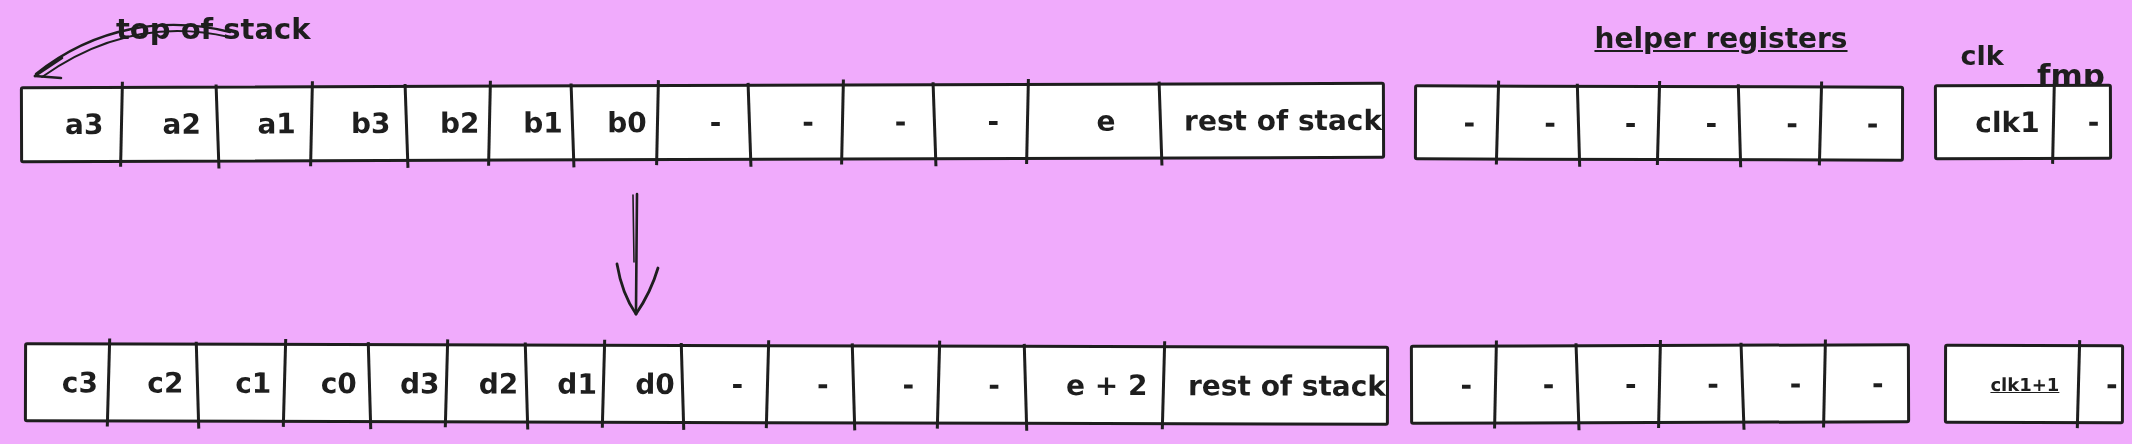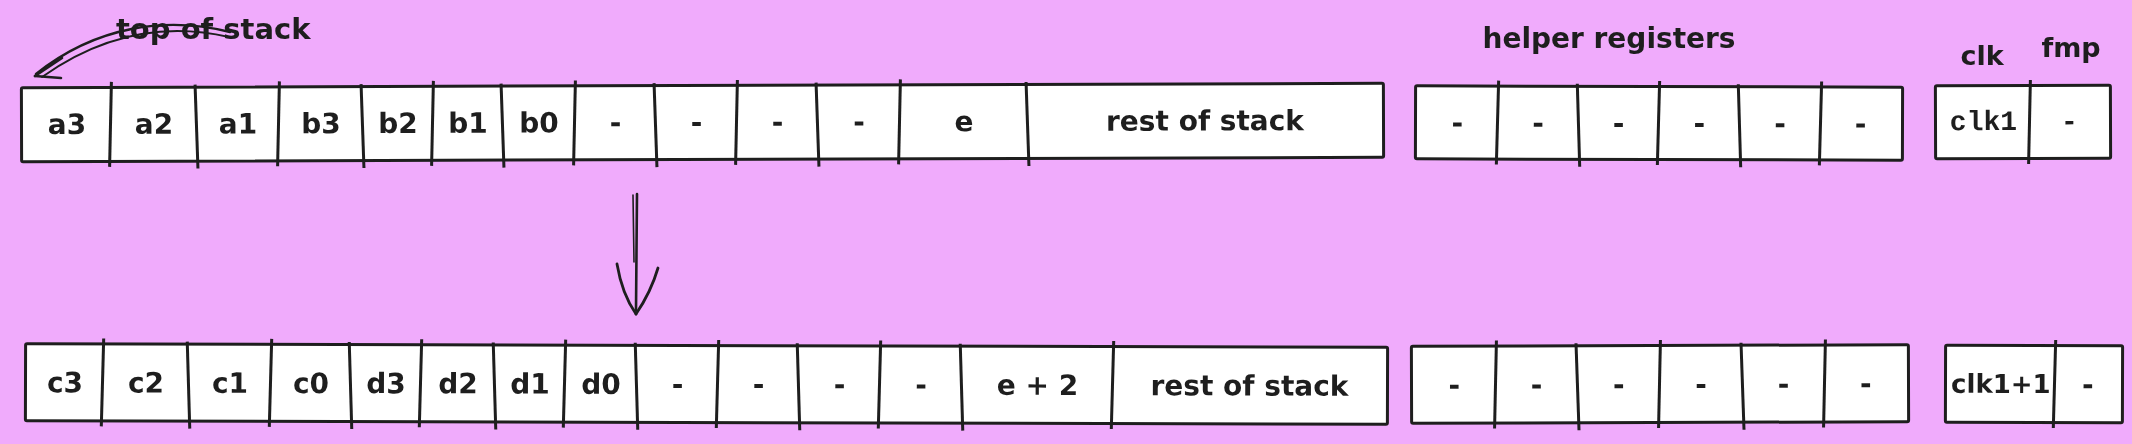--- a/index.html
+++ b/index.html
@@ -36,20 +36,21 @@
 
   .cell {
     position: relative;
     display: flex;
     align-items: center;
     justify-content: center;
     font-size: 28px;
     font-weight: 600;
     white-space: nowrap;
     box-sizing: border-box;
+    margin-left: 24px;
   }
   .cell:not(:last-child)::after {
     content: "";
     position: absolute;
     right: -1px;
     top: -7px;
     bottom: -7px;
     width: 2.6px;
     background: #1e1e1e;
     transform: rotate(1.4deg);
@@ -75,23 +76,23 @@
 <div class="canvas">
 
   <svg class="sketch" style="left:8px; top:10px;" width="230" height="80" viewBox="0 0 230 80">
     <path d="M 222 22 C 158 6, 88 16, 28 64" stroke-width="2.4"></path>
     <path d="M 221 27 C 160 13, 96 23, 34 67" stroke-width="1.8"></path>
     <path d="M 27 66 L 54 48" stroke-width="2.6"></path>
     <path d="M 27 66 L 53 68" stroke-width="2.6"></path>
   </svg>
   <div class="hand-label" style="left:116px; top:12px; font-size:29px;">top of stack</div>
 
-  <div class="hand-label centered" style="left:1364px; top:22px; width:490px;">helper registers</div>
+  <div class="hand-label centered" style="left:1476px; top:22px; width:490px;text-decoration:underline;">helper registers</div>
   <div class="hand-label centered" style="left:1934px; top:40px; width:96px; font-size:27px;">clk</div>
-  <div class="hand-label centered" style="left:2028px; top:32px; width:86px; font-size:27px;">fmp</div>
+  <div class="hand-label centered" style="left:2028px; top:57px; width:86px; font-size:31px;">fmp</div>
 
   <div class="reg-box tilt-a" style="left:20px; top:84px; width:1365px; height:77px;">
     <div class="cell" style="width:88px">a3</div>
     <div class="cell" style="width:86px">a2</div>
     <div class="cell" style="width:82px">a1</div>
     <div class="cell" style="width:84px">b3</div>
     <div class="cell" style="width:70px">b2</div>
     <div class="cell" style="width:70px">b1</div>
     <div class="cell" style="width:72px">b0</div>
     <div class="cell" style="width:81px">-</div>
@@ -104,21 +105,21 @@
 
   <div class="reg-box tilt-b" style="left:1414px; top:85px; width:490px; height:76px;">
     <div class="cell flex1">-</div>
     <div class="cell flex1">-</div>
     <div class="cell flex1">-</div>
     <div class="cell flex1">-</div>
     <div class="cell flex1">-</div>
     <div class="cell flex1">-</div>
   </div>
 
-  <div class="reg-box tilt-a" style="left:1934px; top:84px; width:178px; height:76px;font-family:Liberation Mono, monospace;">
+  <div class="reg-box tilt-a" style="left:1934px; top:84px; width:178px; height:76px;">
     <div class="cell" style="width:54%">clk1</div>
     <div class="cell flex1">-</div>
   </div>
 
   <svg class="sketch" style="left:608px; top:192px;" width="120" height="130" viewBox="0 0 120 130">
     <path d="M 29 2 L 28 118" stroke-width="2.6"></path>
     <path d="M 25 3 L 26 70" stroke-width="1.6"></path>
     <path d="M 28 122 Q 14 102 9 72" stroke-width="2.8"></path>
     <path d="M 28 122 Q 43 100 50 76" stroke-width="2.8"></path>
   </svg>
@@ -143,17 +144,17 @@
   <div class="reg-box tilt-a" style="left:1410px; top:344px; width:500px; height:80px;">
     <div class="cell flex1">-</div>
     <div class="cell flex1">-</div>
     <div class="cell flex1">-</div>
     <div class="cell flex1">-</div>
     <div class="cell flex1">-</div>
     <div class="cell flex1">-</div>
   </div>
 
   <div class="reg-box tilt-b" style="left:1944px; top:344px; width:180px; height:80px;">
-    <div class="cell" style="width:62%; font-size:26px;">clk1+1</div>
+    <div class="cell" style="width:62%; font-size:18px;text-decoration:underline;">clk1+1</div>
     <div class="cell flex1">-</div>
   </div>
 
 </div>
 
 </body></html>

